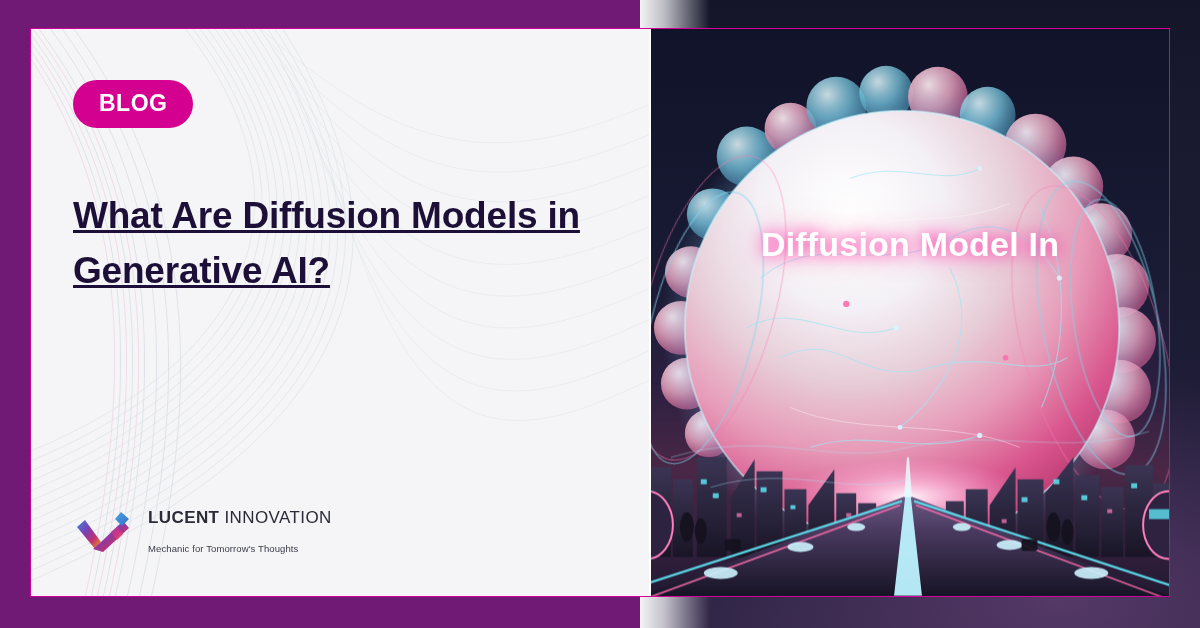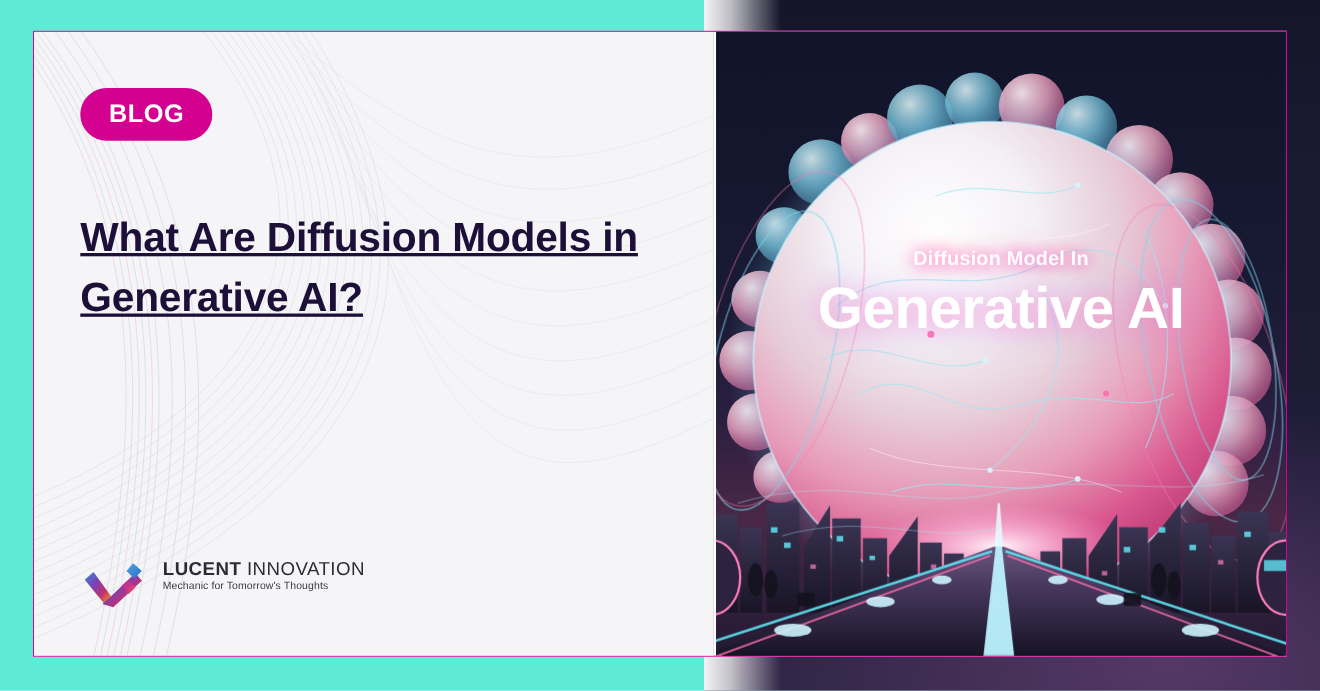--- a/index.html
+++ b/index.html
@@ -2,21 +2,21 @@
 <html><head>
 <meta charset="utf-8">
 <style>
   * { margin:0; padding:0; box-sizing:border-box; }
   html, body {
     width:1200px; height:628px;
     font-family:"Liberation Sans", sans-serif;
     background:#f4f4f6;
     overflow:hidden;
   }
-  #stage { position:relative; width:1200px; height:628px; background:#5eead4;padding-left:20px; }
+  #stage { position:relative; width:1200px; height:628px; background:#701a75;padding-left:20px; }
 
   
   .dark-bleed {
     position:absolute; left:640px; top:0; width:560px; height:628px;
     background:
       radial-gradient(120% 60% at 75% 95%, rgba(150,90,160,.40) 0%, rgba(30,26,52,0) 62%),
       linear-gradient(180deg,#141529 0%, #191a2f 20%, #1b1b33 50%, #241f3c 78%, #2b2342 100%);
     z-index:0;
   }
   .dark-bleed::after{
@@ -52,36 +52,36 @@
     color:#1d1038; font-size:37px; font-weight:700;
     line-height:1.48; letter-spacing:-.2px;text-decoration:underline;
   }
 
   .logo { position:absolute; left:44px; top:480px; display:flex; align-items:flex-start; gap:11px; }
   .logo-mark { width:62px; height:46px; flex:0 0 auto; }
   .logo-text { display:flex; flex-direction:column; gap:2px; }
   .logo-name { font-size:17px; letter-spacing:.4px; color:#2b2b38; line-height:1; }
   .logo-name b { font-weight:700; }
   .logo-name span.light { font-weight:400; }
-  .logo-tag { font-size:9.5px; color:#3a3a48; letter-spacing:.1px; line-height:1; }
+  .logo-tag { font-size:9.5px; color:#3a3a48; letter-spacing:.1px; line-height:1;margin-top:16px; }
 
   
   .img-pane {
     position:absolute; left:618px; top:0; right:0; bottom:0;
     overflow:hidden; background:#11142b;
     border-left:2px solid #ffffff;
   }
   .img-pane .scene { position:absolute; inset:0; }
 
   .overlay-text {
     position:absolute; left:0; right:0; top:196px;
     text-align:center; z-index:9; padding:0 10px;
   }
   .ot-small {
-    color:#fff; font-size:18px; font-weight:700; letter-spacing:.2px;
+    color:#fff; font-size:34px; font-weight:700; letter-spacing:.2px;
     text-shadow:0 0 14px rgba(255,60,170,.95), 0 0 34px rgba(255,40,150,.65);
   }
   .ot-big {
     margin-top:4px; color:#fff; font-size:53px; font-weight:700; letter-spacing:-.5px;
     text-shadow:0 2px 18px rgba(255,120,190,.55), 0 0 44px rgba(170,90,255,.35);
   }
 </style>
 </head>
 <body>
 
@@ -379,18 +379,17 @@
 
           <g fill="none" stroke="#a8e9f7" stroke-width="1" opacity=".4">
             <path d="M20,430 C 120,400 180,440 258,420 C 340,400 420,430 500,404"></path>
             <path d="M60,460 C 140,436 200,470 258,452"></path>
           </g>
         </g>
       </svg>
 
       <div class="overlay-text">
         <div class="ot-small">Diffusion Model In</div>
-        <div class="ot-big">Generative AI</div>
       </div>
     </div>
 
   </div>
 </div>
 
 </body></html>

